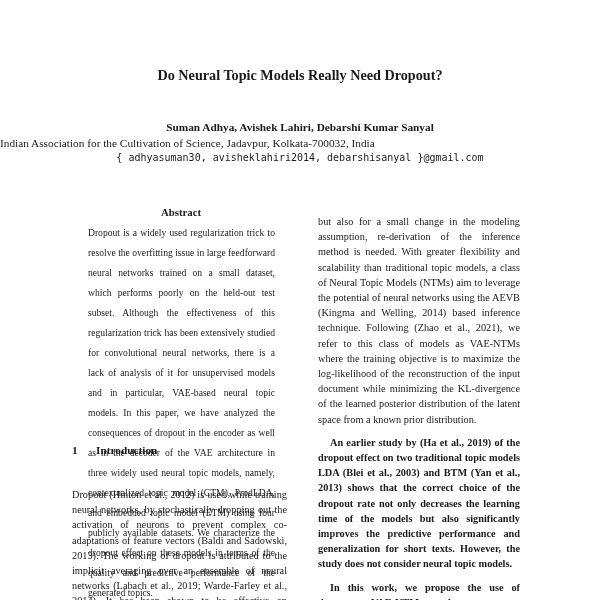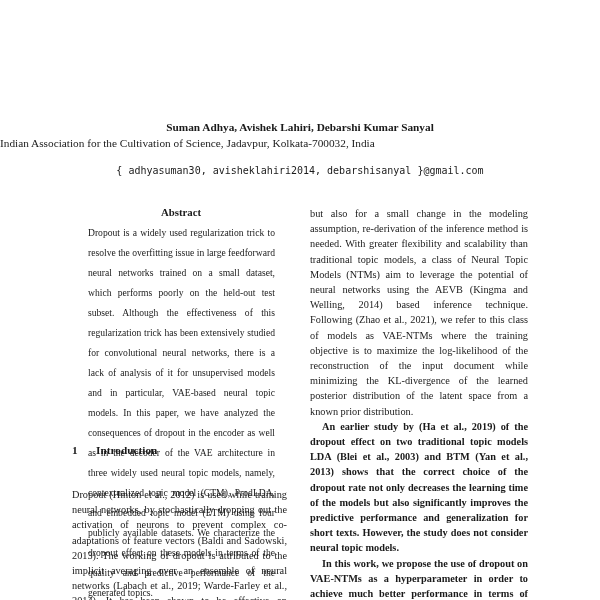--- a/index.html
+++ b/index.html
@@ -1,34 +1,35 @@
 <!DOCTYPE html>
 <html><head>
 <meta charset="utf-8">
 <style>
   html, body { margin:0; padding:0; }
   body { width:600px; height:600px; background:#fff; overflow:hidden; position:relative; font-family:"Liberation Serif", serif; color:#1a1a1a; }
   .title { position:absolute; top:66px; left:0; width:600px; text-align:center; font-weight:bold; font-size:14.2px; line-height:19px; }
   .authors { position:absolute; top:120px; left:0; width:600px; text-align:center; font-weight:bold; font-size:11.3px; line-height:14px; }
   .affil { position:absolute; top:135px; left:0; width:600px; text-align:left; font-size:11.3px; line-height:16px; }
-  .email { position:absolute; top:151px; left:0; width:600px; text-align:center; font-family:"DejaVu Sans Mono", monospace; font-size:10px; line-height:14px;margin-top:13px; }
+  .email { position:absolute; top:151px; left:0; width:600px; text-align:center; font-family:"DejaVu Sans Mono", monospace; font-size:10px; line-height:14px; }
   .abs-title { position:absolute; top:206px; left:86px; width:190px; text-align:center; font-weight:bold; font-size:10.8px; }
   .col { position:absolute; font-size:10.3px; line-height:14.5px; text-align:justify; }
   .abs-body { top:223px; left:88px; width:187px; font-size:9.6px; line-height:20px; }
   .intro-head { position:absolute; top:444px; left:72px; font-weight:bold; font-size:11.3px; }
   .intro-head span.n { display:inline-block; width:24px; }
   .left-body { top:487px; left:72px; width:215px; height:113px; overflow:hidden; line-height:15.2px; }
   .right-body { top:206px; left:310px; width:218px; line-height:15.2px; }
-  .right-body p { margin:0; }
+  .right-body p { margin:8px; }
   .right-body p.ind { text-indent:12px;font-weight:bold; }
 </style>
 </head>
 <body>
 
 <div class="title">
+  <div>Do Neural Topic Models Really Need Dropout?</div>
 </div>
 <div class="authors">Suman Adhya, Avishek Lahiri, Debarshi Kumar Sanyal</div>
 <div class="affil">Indian Association for the Cultivation of Science, Jadavpur, Kolkata-700032, India</div>
 <div class="email">{ adhyasuman30, avisheklahiri2014, debarshisanyal }@gmail.com</div>
 
 <div class="abs-title">Abstract</div>
 <div class="col abs-body">Dropout is a widely used regularization trick to resolve the overfitting issue in large feedforward neural networks trained on a small dataset, which performs poorly on the held-out test subset. Although the effectiveness of this regularization trick has been extensively studied for convolutional neural networks, there is a lack of analysis of it for unsupervised models and in particular, VAE-based neural topic models. In this paper, we have analyzed the consequences of dropout in the encoder as well as in the decoder of the VAE architecture in three widely used neural topic models, namely, contextualized topic model (CTM), ProdLDA, and embedded topic model (ETM) using four publicly available datasets. We characterize the dropout effect on these models in terms of the quality and predictive performance of the generated topics.</div>
 
 <div class="intro-head">
   <span class="n">1</span><span>Introduction</span>

